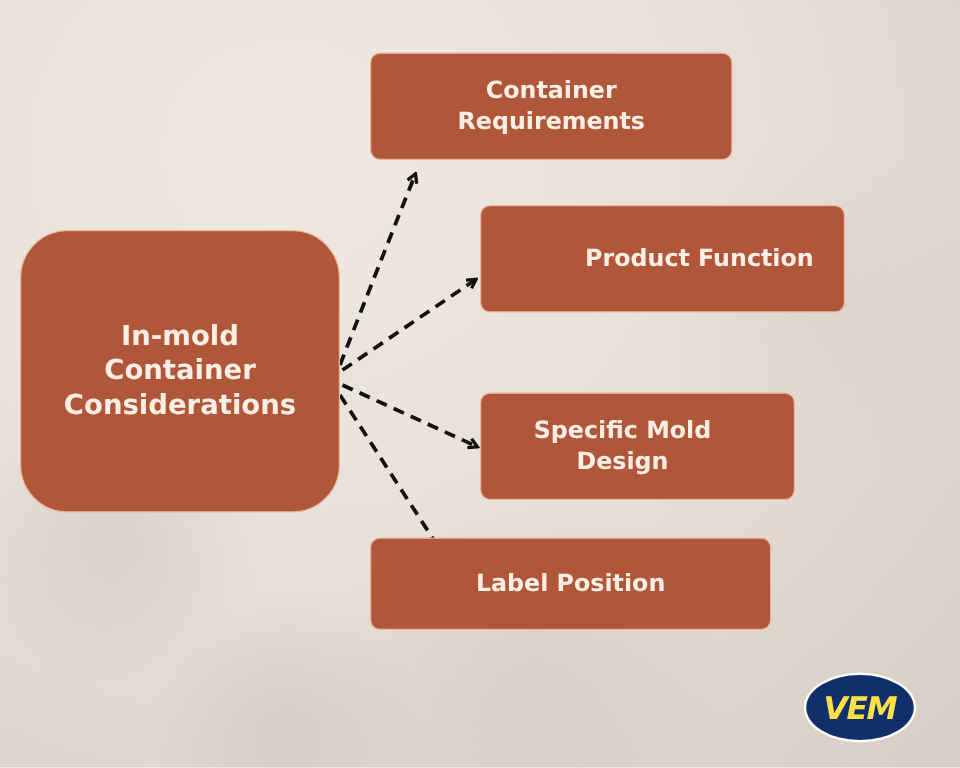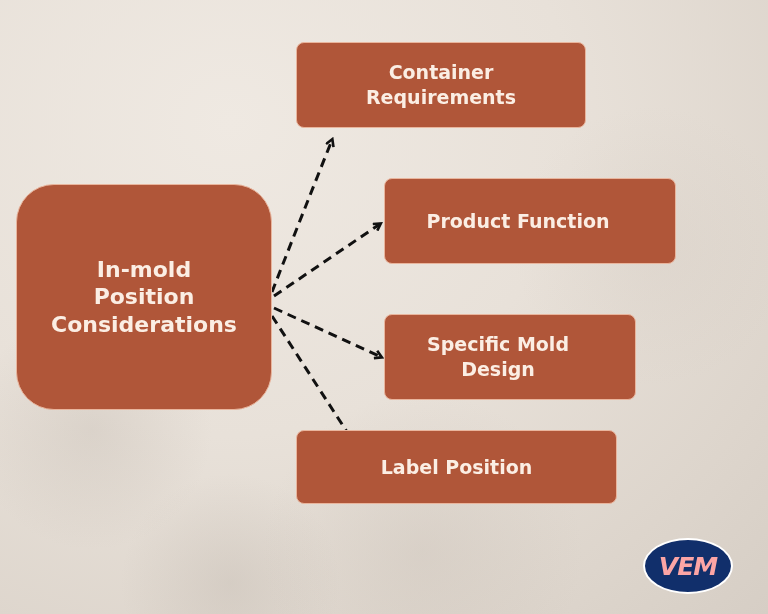--- a/index.html
+++ b/index.html
@@ -20,31 +20,31 @@
       position:absolute; background:#b05639; color:#fbeee4;
       display:flex; align-items:center; justify-content:center; text-align:center;
       font-weight:bold; box-sizing:border-box;
       border:1px solid #e9b59d;
     }
     .box span { white-space:pre-line; line-height:1.3; }
     .main { left:16px; top:184px; width:256px; height:226px; border-radius:38px; font-size:22px; }
     .main span { line-height:1.25; }
     .sm { border-radius:8px; font-size:19px; }
     #b1 { left:296px; top:42px; width:290px; height:86px;text-align:center; }
-    #b2 { left:384px; top:178px; width:292px; height:86px; }
+    #b2 { left:384px; top:164px; width:292px; height:86px;justify-content:flex-end; }
     #b3 { left:384px; top:314px; width:252px; height:86px; }
     #b4 { left:296px; top:430px; width:321px; height:74px; }
     #b2 span { margin-right:24px; }
     #b3 span { margin-right:24px; }
     svg.arrows { position:absolute; left:0; top:0; }
     .logo {
       position:absolute; left:643px; top:538px; width:90px; height:56px;
       background:#112f6b; border-radius:50%;
       display:flex; align-items:center; justify-content:center;
-      color:#fca5a5; font-weight:bold; font-style:italic; font-size:25px; letter-spacing:-1px;
+      color:#fde047; font-weight:bold; font-style:italic; font-size:25px; letter-spacing:-1px;
       border:2px solid #ffffff; box-sizing:border-box;
     }
   </style>
 </head>
 <body>
 
 <div class="texture"></div>
 
 <svg class="arrows" width="768" height="614">
   <defs>
@@ -55,21 +55,21 @@
   <g stroke="#111" stroke-width="3" stroke-dasharray="9,6" fill="none" marker-end="url(#ah)">
     <path d="M272,292 Q300,220 332,140"></path>
     <path d="M274,296 L380,224"></path>
     <path d="M274,308 L381,357"></path>
     <path d="M272,316 L360,452"></path>
   </g>
 </svg>
 
 <div class="box main">
   <span>In-mold
-Position
+Container
 Considerations</span>
 </div>
 
 <div class="box sm" id="b1">
   <span>Container
 Requirements</span>
 </div>
 <div class="box sm" id="b2">
   <span>Product Function</span>
 </div>

